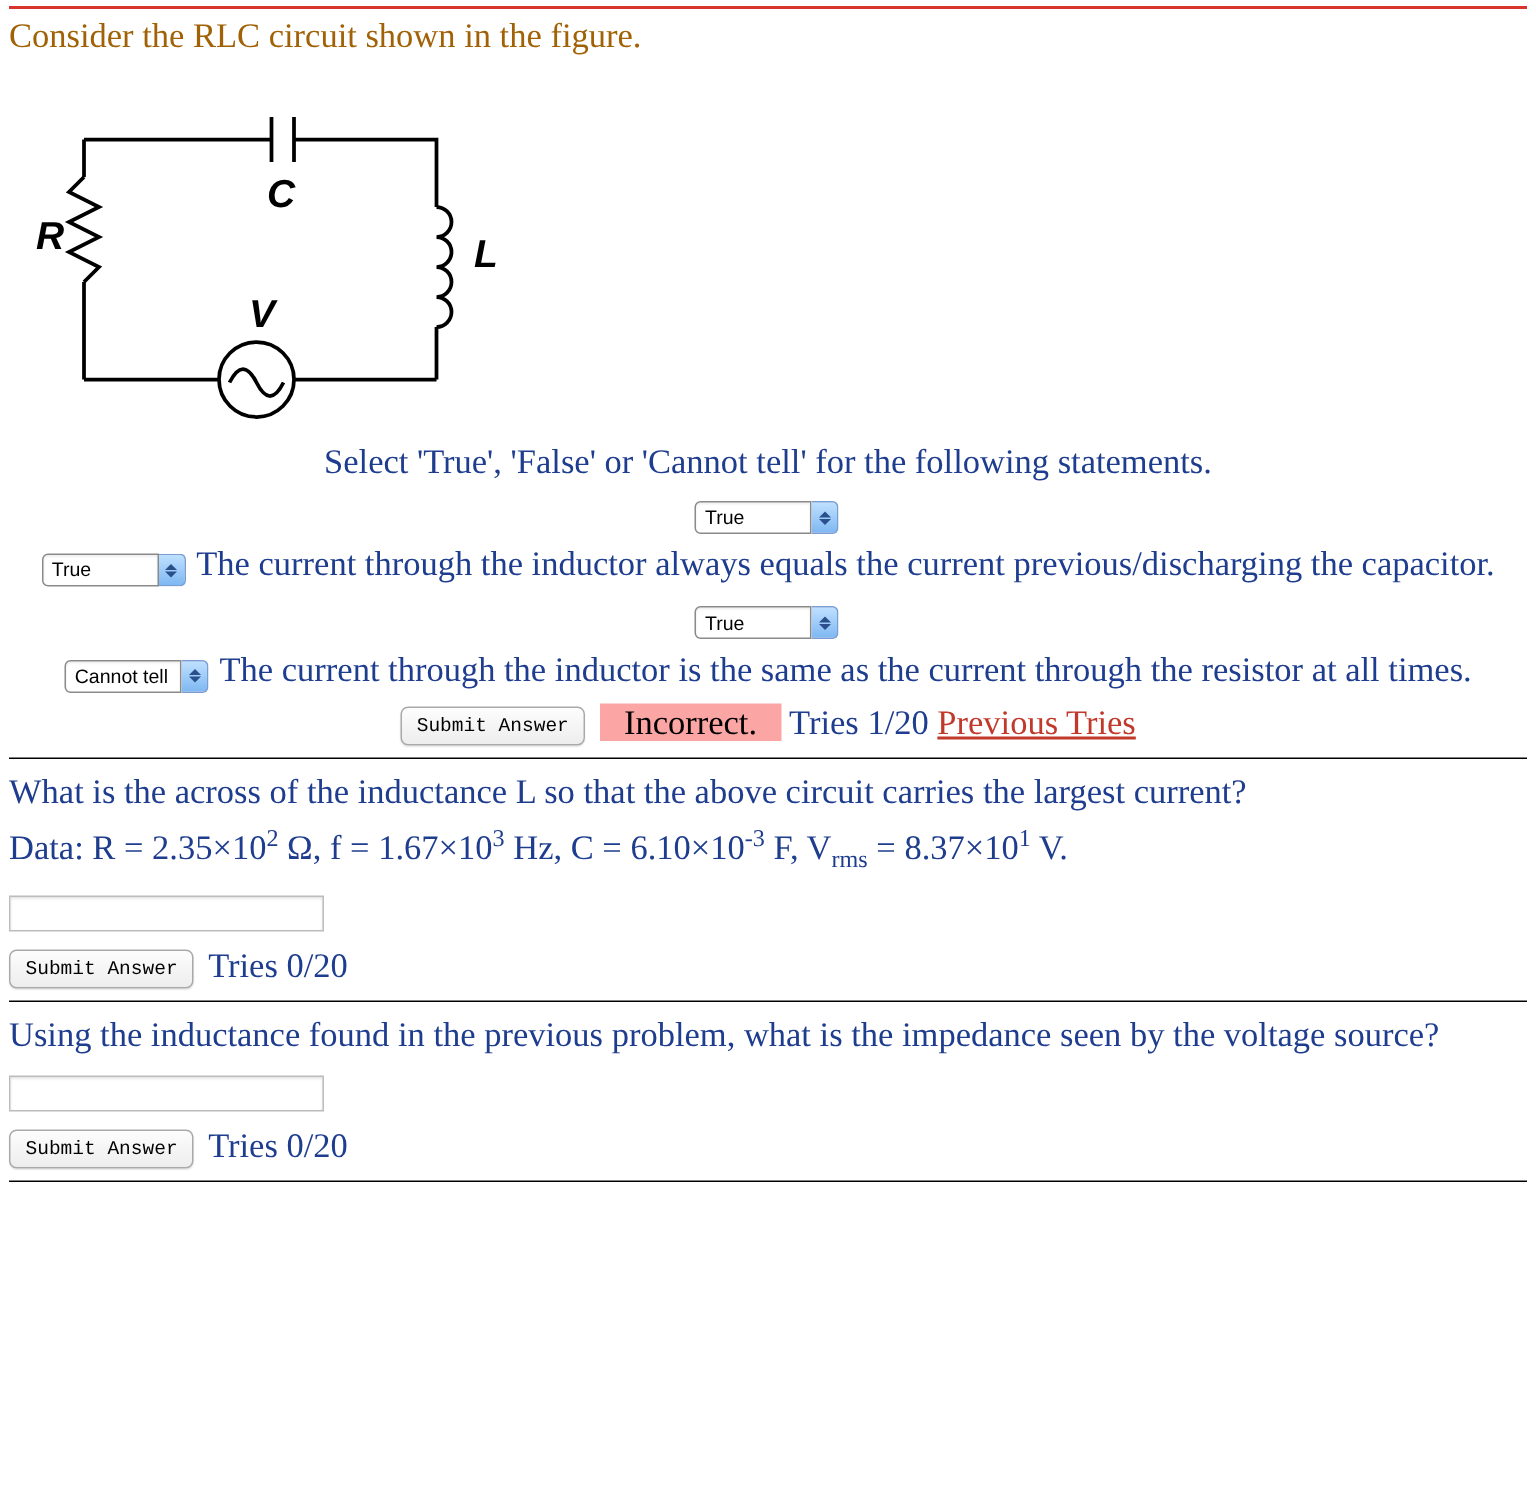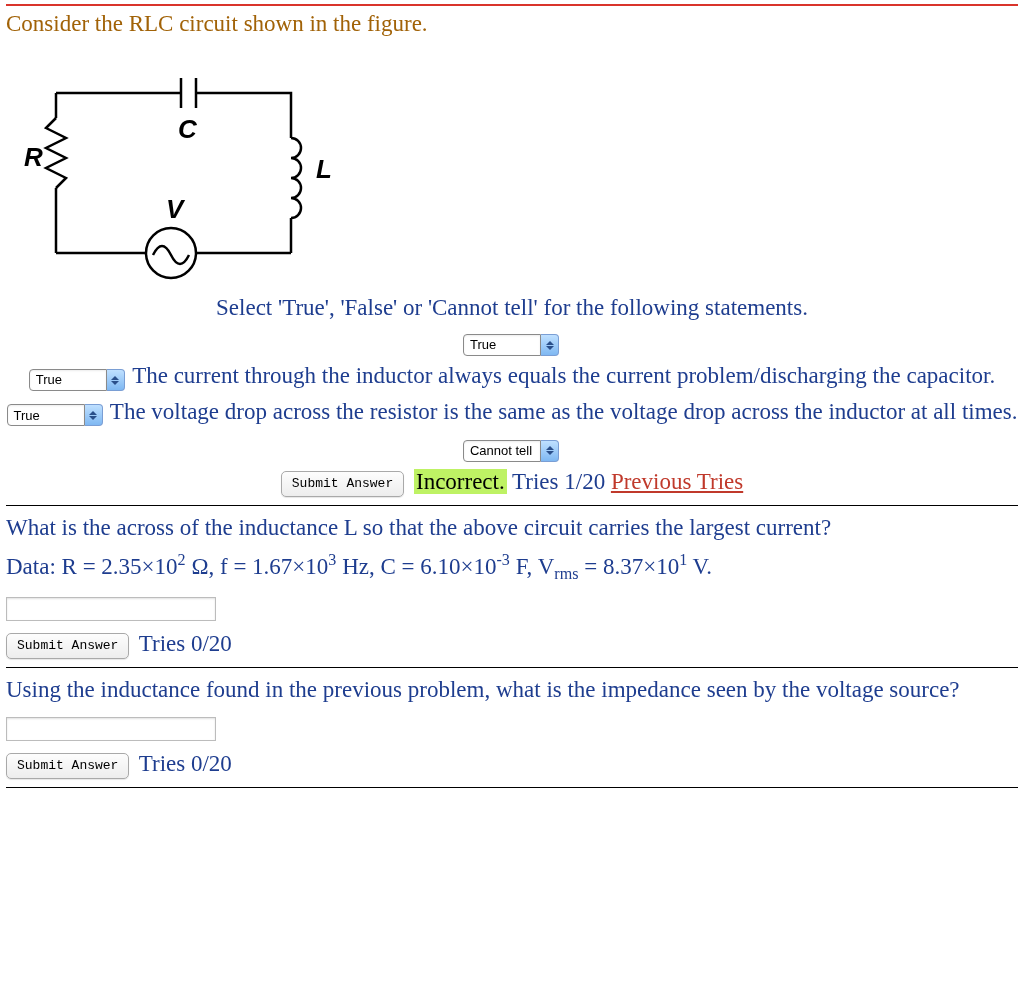--- a/index.html
+++ b/index.html
@@ -78,23 +78,23 @@
   color: #000;
   background: linear-gradient(#fdfdfd, #ededed);
   border: 1px solid #a9a9a9;
   border-radius: 5px;
   padding: 3px 10px;
   vertical-align: middle;
   margin-right: 4px;
   box-shadow: 0 1px 1px rgba(0,0,0,0.1);
 }
 .incorrect {
-  background: #bef264;
+  background: #fca5a5;
   color: #000;
-  padding: 0 2px;
+  padding: 0 16px;
 }
 .tries-txt { color: #1e3d8f; }
 .prev-link { color: #c0392b; text-decoration: underline; margin-top: 40px; }
 
 .question { color: #1e3d8f; margin-top: 6px; }
 .textinput {
   display: inline-block;
   width: 210px; height: 24px;
   border: 1px solid #bcbcbc;
   background: #fff;
@@ -165,46 +165,46 @@
 <div class="stmt-line">
   <span class="select-wrap">
     <span class="select">
       <span class="select-val">True</span>
       <span class="select-btn">
           <span class="tri-up"></span>
           <span class="tri-down"></span>
         </span>
     </span>
   </span>
-  <span>The current through the inductor always equals the current problem/discharging the capacitor.</span>
+  <span>The current through the inductor always equals the current previous/discharging the capacitor.</span>
 </div>
 
 <div class="stmt-line">
   <span class="select-wrap">
     <span class="select">
       <span class="select-val">True</span>
       <span class="select-btn">
           <span class="tri-up"></span>
           <span class="tri-down"></span>
         </span>
     </span>
   </span>
-  <span>The voltage drop across the resistor is the same as the voltage drop across the inductor at all times.</span>
 </div>
 
 <div class="stmt-line">
   <span class="select-wrap">
     <span class="select">
       <span class="select-val">Cannot tell</span>
       <span class="select-btn">
           <span class="tri-up"></span>
           <span class="tri-down"></span>
         </span>
     </span>
   </span>
+  <span>The current through the inductor is the same as the current through the resistor at all times.</span>
 </div>
 
 <div class="stmt-line">
   <span class="submit-btn">Submit Answer</span>
   <span class="incorrect">Incorrect.</span>
   <span class="tries-txt"><span>Tries 1/20</span> <a href="#" class="prev-link">Previous Tries</a></span>
 </div>
 
 <hr class="sep">
 

